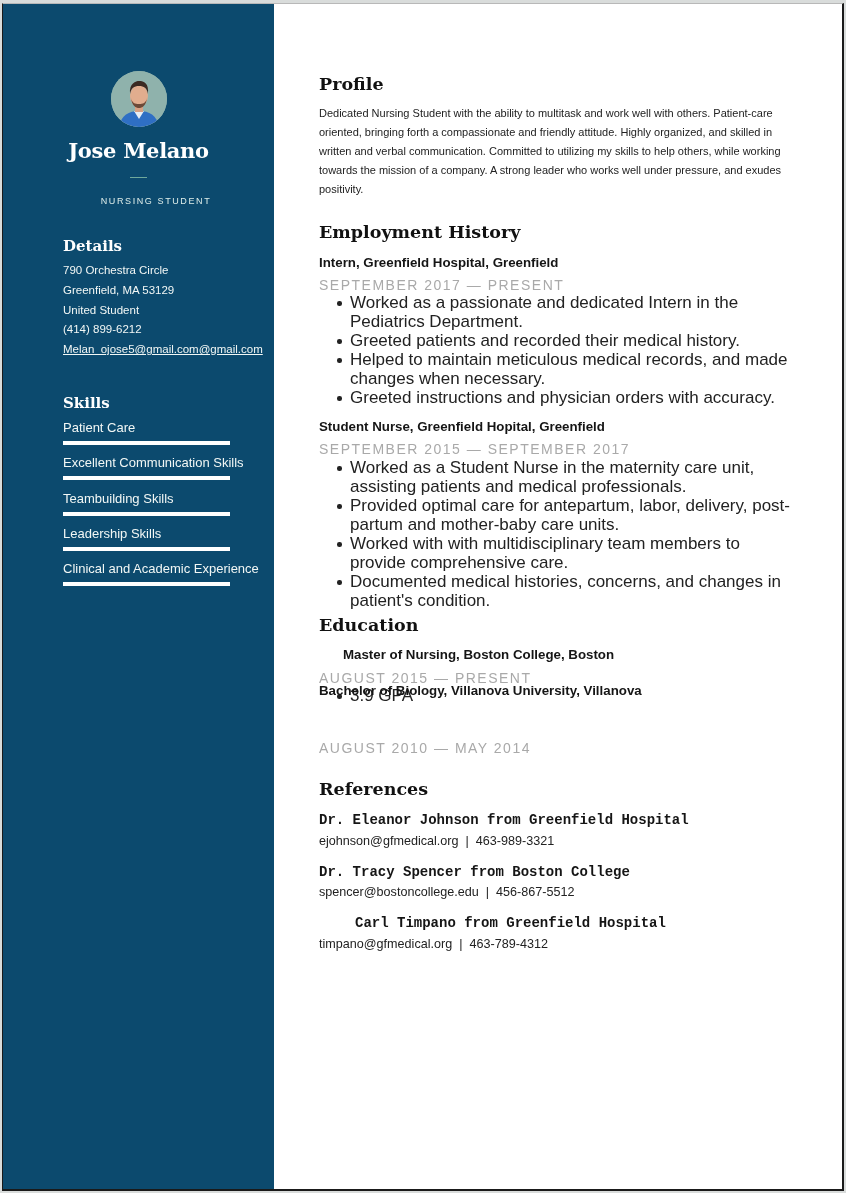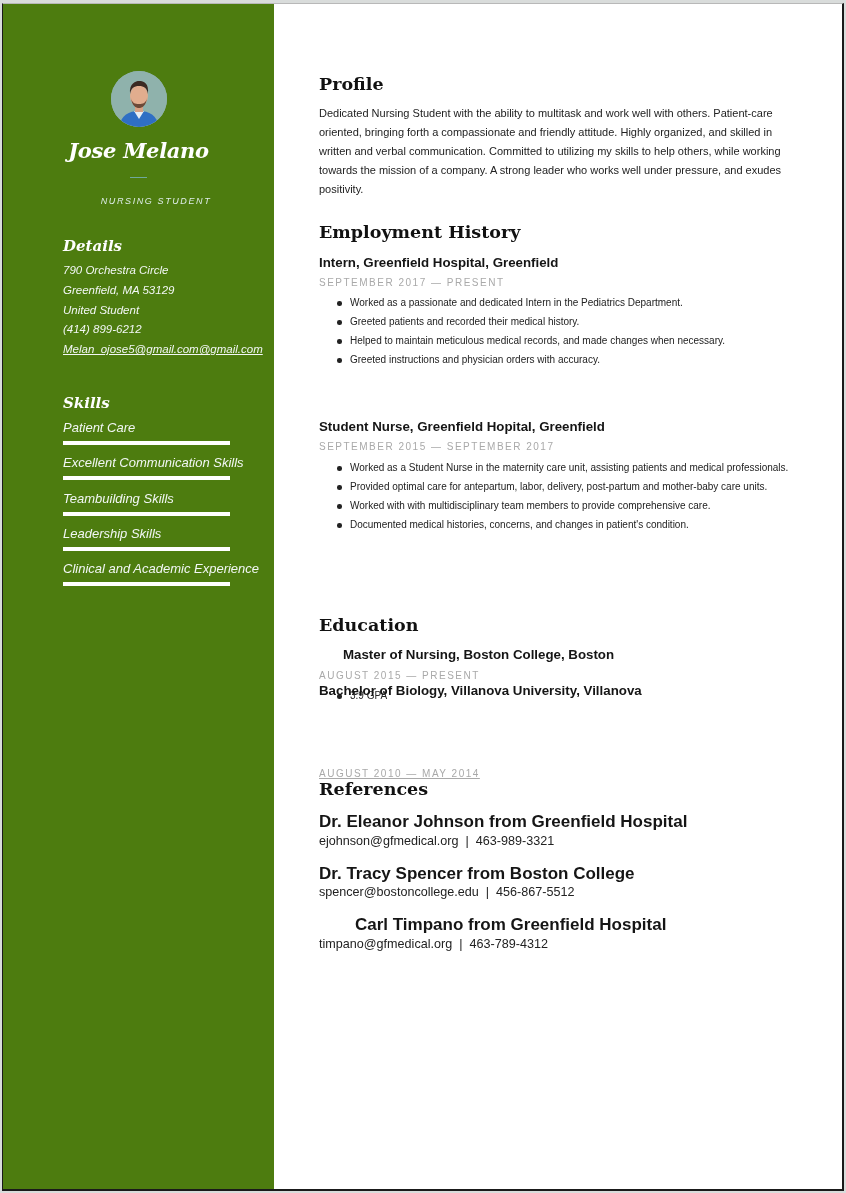--- a/index.html
+++ b/index.html
@@ -5,22 +5,22 @@
     * { box-sizing: border-box; margin: 0; padding: 0; }
     html, body { width: 846px; height: 1193px; overflow: hidden; background: #d9dcdb; }
     body { position: relative; font-family: "Liberation Sans", sans-serif; }
     .page {
       position: absolute; left: 2px; top: 3px; width: 842px; height: 1188px;
       background: #ffffff; border-right: 2px solid #1a1a1a; border-bottom: 2px solid #1a1a1a;
       border-left: 1px solid #1a1a1a; border-top: 1px solid #b8b8b8;
       display: flex;
     }
     .sidebar {
-      width: 271px; height: 100%; background: #4d7c0f; color: #f2f7f5;
-      position: relative; flex-shrink: 0; font-style: italic;
+      width: 271px; height: 100%; background: #0c4a6e; color: #f2f7f5;
+      position: relative; flex-shrink: 0;
     }
     .avatar {
       position: absolute; left: 108px; top: 67px; width: 56px; height: 56px;
       border-radius: 50%; background: #8fb2ac; overflow: hidden;
     }
     .avatar svg { width: 100%; height: 100%; display: block; }
     .name {
       position: absolute; left: 0; width: 271px; top: 134px; text-align: center;
       font-family: "DejaVu Serif", serif; font-weight: bold; font-size: 21px; color: #ffffff;
       letter-spacing: -0.3px;
@@ -46,27 +46,27 @@
 
     .main { position: relative; flex: 1; height: 100%; color: #1b1b1b; }
     .section-title {
       position: absolute; left: 45px; font-family: "DejaVu Serif", serif; font-weight: bold;
       font-size: 17.5px; color: #111111;
     }
     .profile-text {
       position: absolute; left: 45px; top: 100px; width: 470px; font-size: 11px; line-height: 19.1px; color: #222;
     }
     .entry-title { position: absolute; left: 45px; font-weight: bold; font-size: 13.3px; color: #151515; white-space: nowrap; }
-    .entry-date { position: absolute; left: 45px; font-size: 10px; letter-spacing: 1.5px; color: #a9a9a9; white-space: nowrap; }
+    .entry-date { position: absolute; left: 45px; font-size: 14px; letter-spacing: 1.5px; color: #a9a9a9; white-space: nowrap; }
     .bullets { position: absolute; left: 60px; width: 460px; list-style: none; }
-    .bullets li { position: relative; padding-left: 16px; font-size: 10px; line-height: 19px; color: #222; }
+    .bullets li { position: relative; padding-left: 16px; font-size: 17px; line-height: 19px; color: #222; }
     .bullets li::before {
       content: ""; position: absolute; left: 3px; top: 8px; width: 4.5px; height: 4.5px; border-radius: 50%; background: #222;
     }
-    .ref-name { position: absolute; left: 45px; font-weight: bold; font-size: 17px; color: #151515; white-space: nowrap; }
+    .ref-name { position: absolute; left: 45px; font-weight: bold; font-size: 14px; color: #151515; white-space: nowrap; font-family: Liberation Mono, monospace; }
     .ref-contact { position: absolute; left: 45px; font-size: 12.6px; color: #222; white-space: nowrap; }
     .ref-contact .sep { padding: 0 7px; }
   </style>
 </head>
 <body>
 
 <div class="page">
 
   <aside class="sidebar">
     <div class="avatar">
@@ -143,21 +143,21 @@
       <li>Documented medical histories, concerns, and changes in patient's condition.</li>
     </ul>
 
     <div class="section-title" style="top:611px;">Education</div>
     <div class="entry-title" style="top:643px;padding-left:24px;">Master of Nursing, Boston College, Boston</div>
     <div class="entry-date" style="top:666px;">AUGUST 2015 — PRESENT</div>
     <ul class="bullets" style="top:682px;">
       <li>3.9 GPA</li>
     </ul>
     <div class="entry-title" style="top:679px;">Bachelor of Biology, Villanova University, Villanova</div>
-    <div class="entry-date" style="top:764px;text-decoration:underline;">AUGUST 2010 — MAY 2014</div>
+    <div class="entry-date" style="top:736px;">AUGUST 2010 — MAY 2014</div>
 
     <div class="section-title" style="top:775px;">References</div>
 
     <div class="ref-name" style="top:808px;">Dr. Eleanor Johnson from Greenfield Hospital</div>
     <div class="ref-contact" style="top:830px;">
       <span>ejohnson@gfmedical.org</span><span class="sep">|</span><span>463-989-3321</span>
     </div>
 
     <div class="ref-name" style="top:860px;">Dr. Tracy Spencer from Boston College</div>
     <div class="ref-contact" style="top:881px;">

